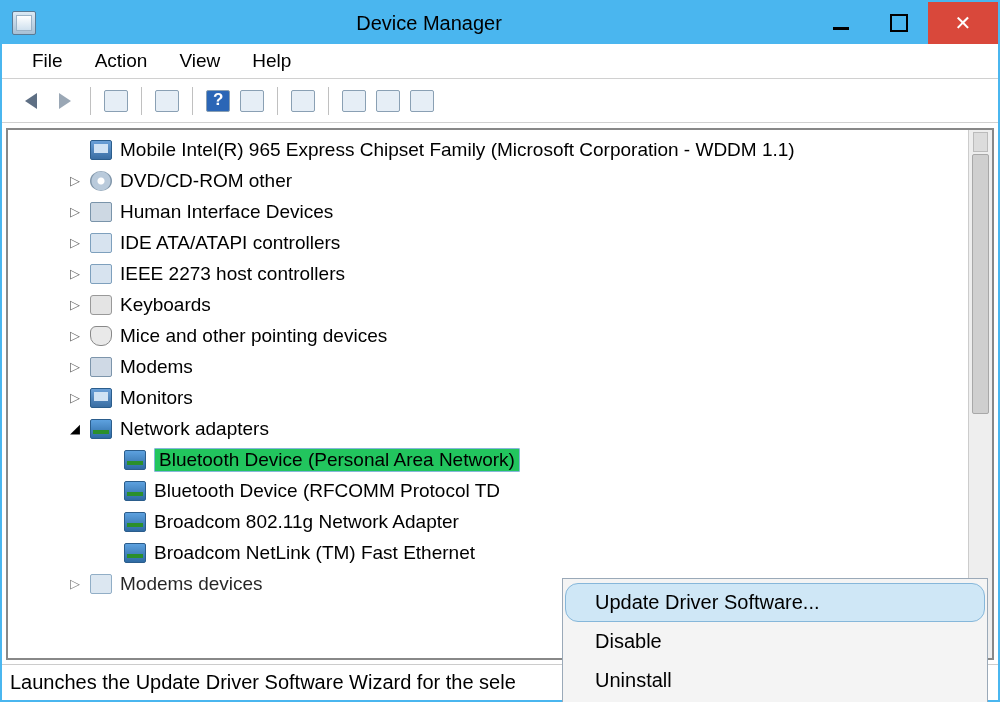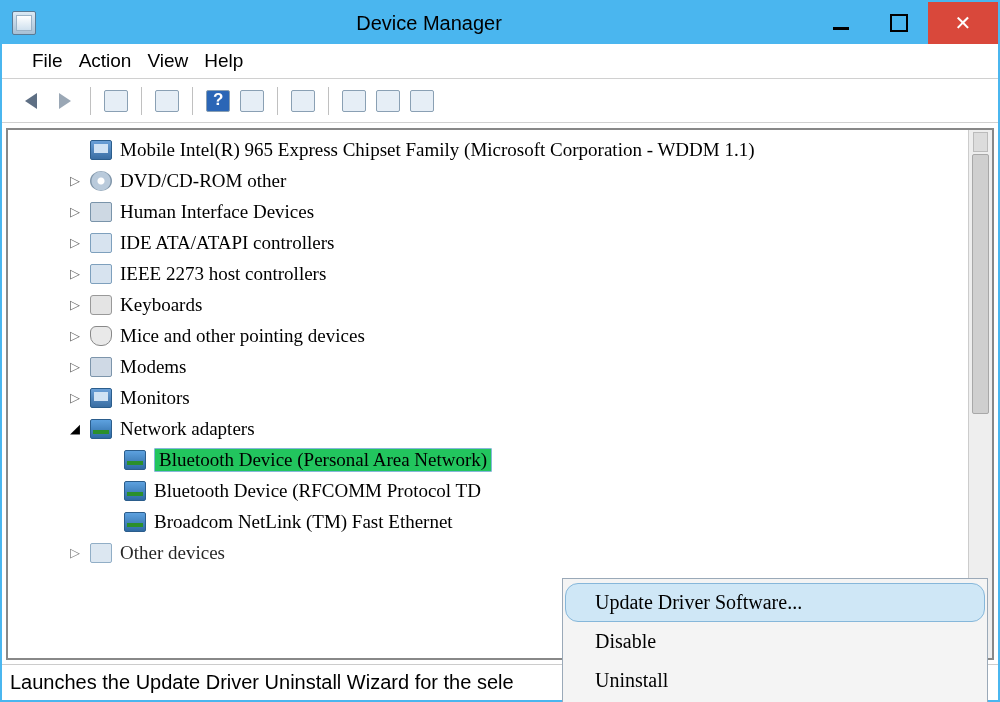--- a/index.html
+++ b/index.html
@@ -59,21 +59,21 @@
   }
   .win-btn.close { background:#d9483b; color:#fff; width:70px; font-size:20px; }
   .win-btn.maximize::before{
     content:""; width:14px; height:14px; border:2px solid #000; display:block;
   }
   .win-btn.minimize::before{
     content:""; width:16px; height:0; border-top:3px solid #000; display:block; margin-top:10px;
   }
   .menubar {
     display:flex;
-    gap: 16px;
+    gap: 32px;
     padding: 6px 20px 6px 30px;
     border-bottom: 1px solid #d0d0d0;
     font-size: 19px;
   }
   .menubar span { cursor: default; }
   .toolbar {
     display:flex;
     align-items:center;
     gap: 4px;
     padding: 4px 14px;
@@ -84,21 +84,20 @@
   .tb-btn {
     width:30px; height:30px;
     display:flex; align-items:center; justify-content:center;
     border-radius:2px;
   }
   .content-wrap{
     flex:1;
     display:flex;
     min-height:0;
     border-top:1px solid #fff;
-    font-family:Liberation Serif, serif;
   }
   .tree-area{
     flex:1;
     overflow:hidden;
     position:relative;
     border:2px solid #888;
     margin:4px;
     background:#fff;
   }
   .tree{
@@ -326,45 +325,50 @@
           <span class="dev-icon ic-net"></span>
           <span class="lbl selected">Bluetooth Device (Personal Area Network)</span>
         </div>
 
         <div class="tree-row level2">
           <span class="no-exp"></span>
           <span class="dev-icon ic-net"></span>
           <span class="lbl">Bluetooth Device (RFCOMM Protocol TD</span>
         </div>
 
-
         <div class="tree-row level2">
           <span class="no-exp"></span>
           <span class="dev-icon ic-net"></span>
+          <span class="lbl">Broadcom 802.11g Network Adapter</span>
+        </div>
+
+        <div class="tree-row level2">
+          <span class="no-exp"></span>
+          <span class="dev-icon ic-net"></span>
           <span class="lbl">Broadcom NetLink (TM) Fast Ethernet</span>
         </div>
 
 
         <div class="tree-row" style="opacity:.85;">
           <span class="expander">▷</span>
           <span class="dev-icon ic-generic"></span>
-          <span class="lbl">Other devices</span>
+          <span class="lbl">Modems devices</span>
         </div>
 
       </div>
       <div class="fake-scroll">
         <div class="fake-thumb"></div>
       </div>
     </div>
 
     <div class="ctx">
       <div class="item hl"><span>Update Driver Software...</span></div>
       <div class="item"><span>Disable</span></div>
       <div class="item"><span>Uninstall</span></div>
 
     </div>
   </div>
 
   <div class="statusbar">
-    <span>Launches the Update Driver Uninstall Wizard for the sele</span>
+    <span>Launches the Update Driver Software Wizard for the sele</span>
   </div>
 
 </div>
 
 </body></html>

